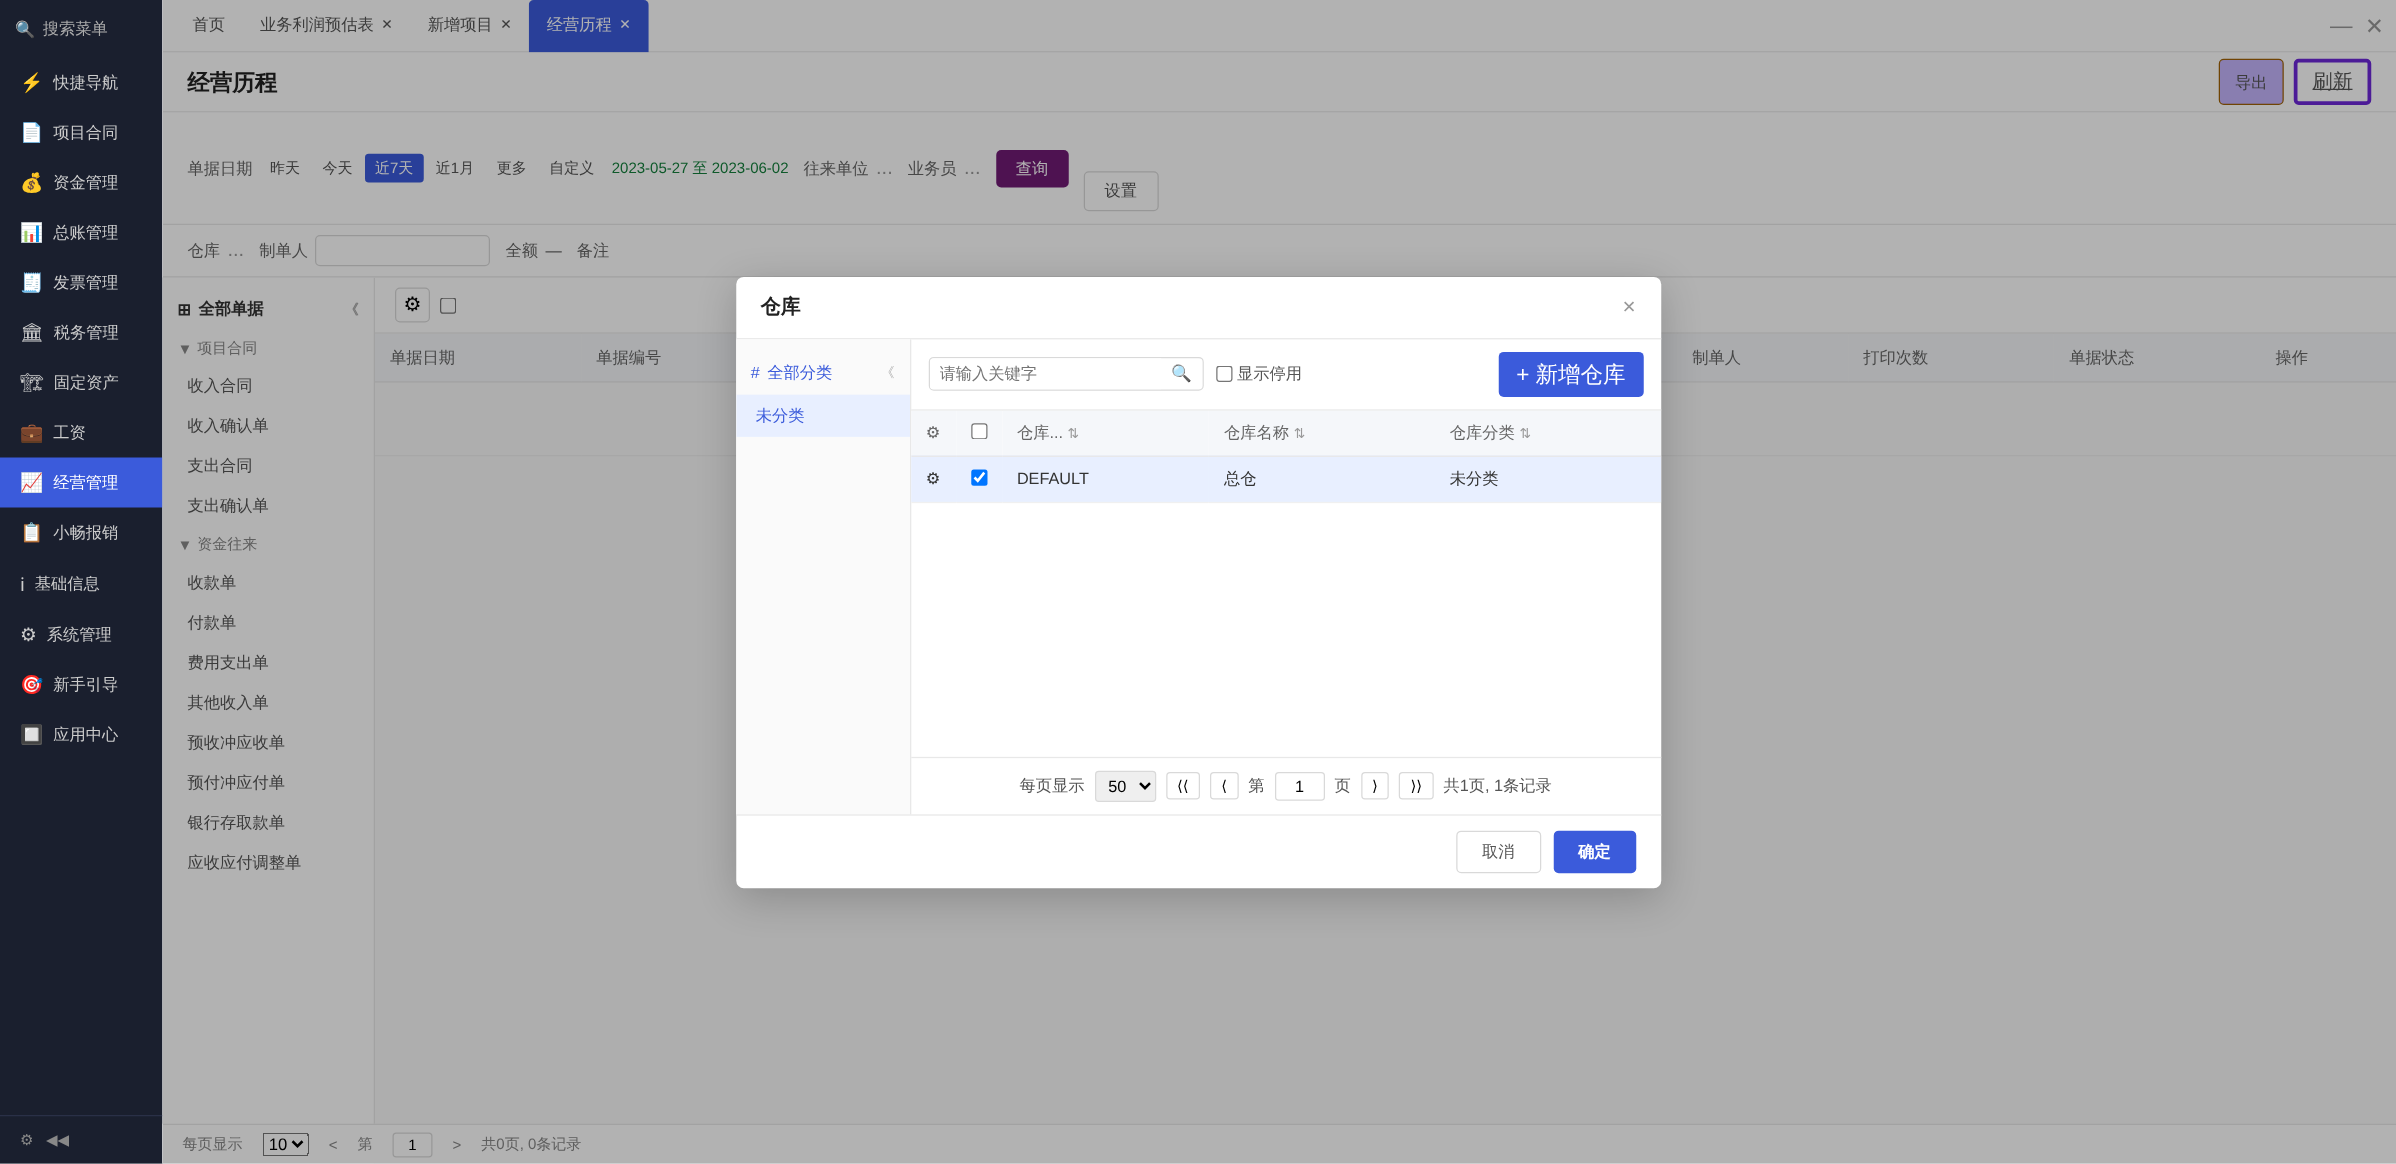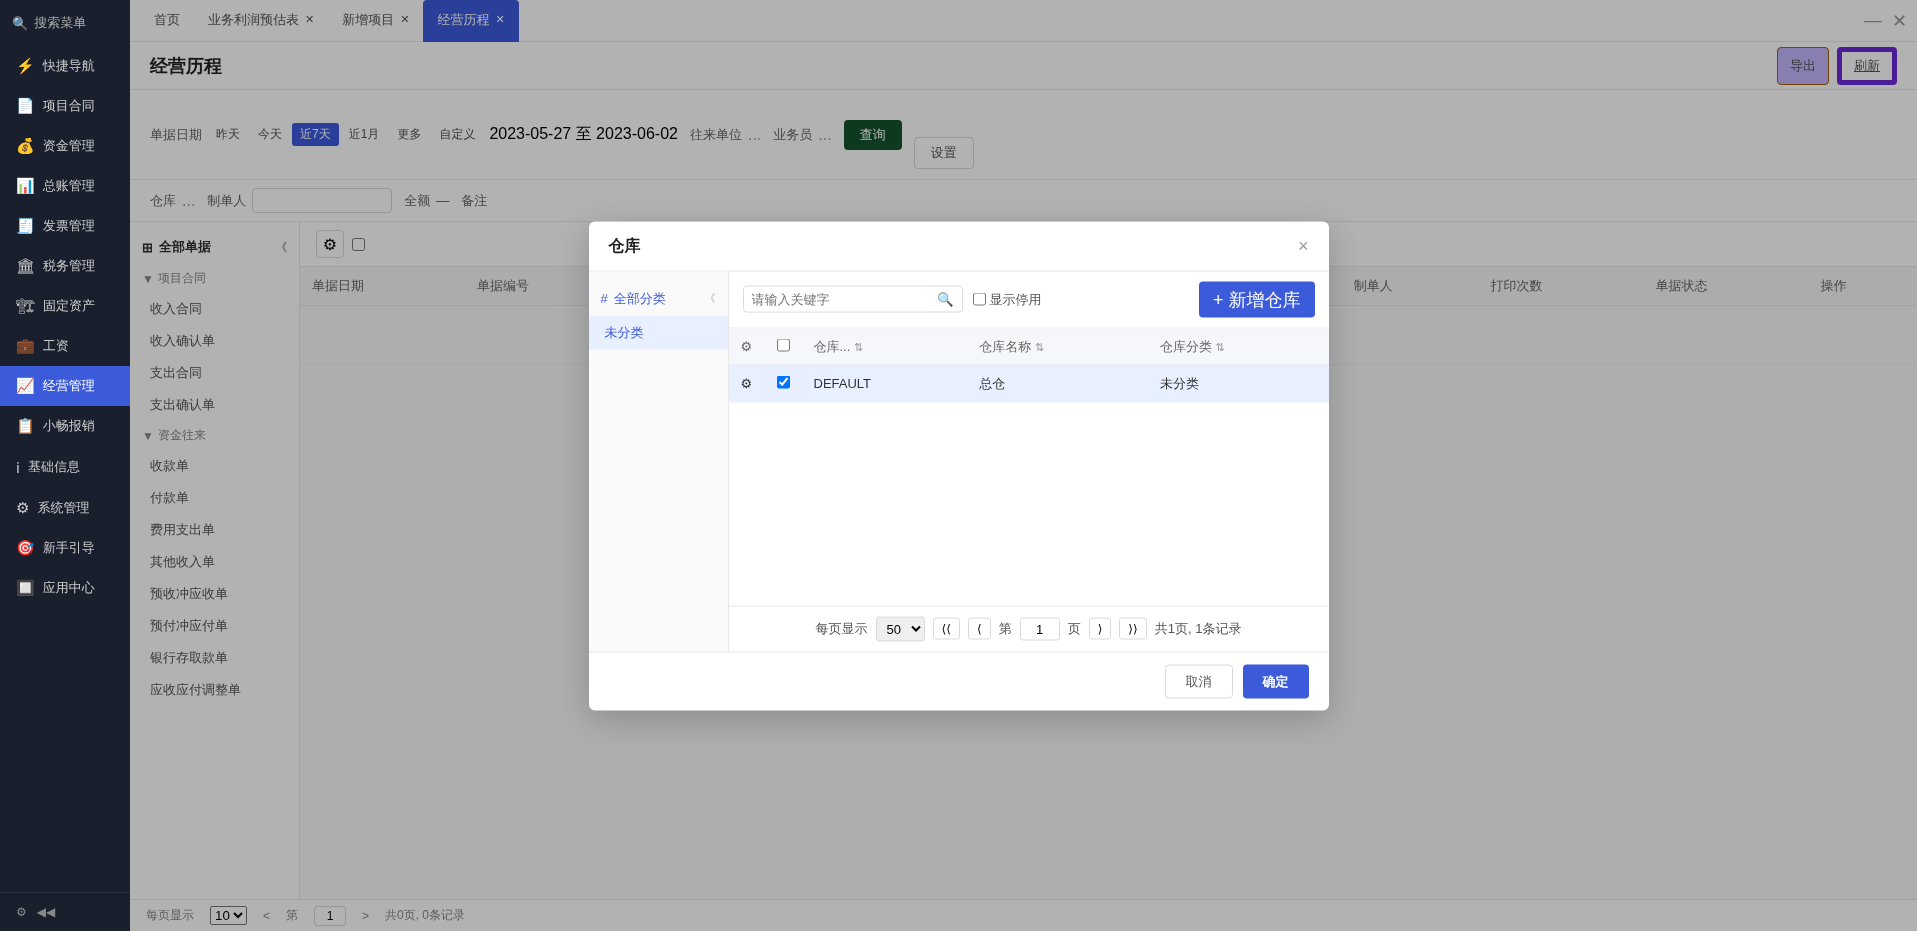--- a/index.html
+++ b/index.html
@@ -46,35 +46,35 @@
     .tab-bar-right { margin-left: auto; display: flex; gap: 10px; font-size: 18px; color: #999; }
 
     
     .page-header {
       background: #fff; padding: 10px 20px; display: flex; align-items: center;
       border-bottom: 1px solid #e8e8e8; height: 48px; flex-shrink: 0;
     }
     .page-title { font-size: 18px; font-weight: 600; color: #222; flex: 1; }
     .header-actions { display: flex; gap: 8px; }
     .btn-export { background: #c4b5fd; border: 1px solid #a16207; border-radius: 4px; padding: 5px 12px; font-size: 13px; cursor: pointer; color: #555; }
-    .btn-refresh { background: #fff; border: 5px solid #6d28d9; border-radius: 4px; padding: 5px 12px; font-size: 13px; cursor: pointer; color: #555; text-decoration: underline; }
+    .btn-refresh { background: #fff; border: 3px solid #6d28d9; border-radius: 4px; padding: 5px 12px; font-size: 16px; cursor: pointer; color: #555; text-decoration: underline; }
 
     
     .filter-bar {
       background: #fff; padding: 10px 20px; display: flex; align-items: center; flex-wrap: wrap;
       gap: 12px; border-bottom: 1px solid #e8e8e8; flex-shrink: 0;
     }
     .filter-item { display: flex; align-items: center; gap: 6px; font-size: 13px; color: #555; }
     .filter-label { color: #666; font-size: 13px; }
     .date-btn { padding: 3px 8px; border-radius: 3px; font-size: 12px; cursor: pointer; border: none; background: transparent; color: #555; }
     .date-btn.active { background: #3b5bdb; color: #fff; }
-    .date-range { font-size: 16px; color: #000000; }
+    .date-range { font-size: 12px; color: #15803d; }
     .filter-select { border: 1px solid #d9d9d9; border-radius: 4px; padding: 4px 24px 4px 8px; font-size: 13px; min-width: 140px; appearance: none; cursor: pointer; background: #fff; }
     .filter-dots { color: #999; font-size: 16px; cursor: pointer; }
-    .btn-query { background: #14532d; color: #fff; border: none; border-radius: 4px; padding: 6px 16px; font-size: 13px; cursor: pointer; }
+    .btn-query { background: #701a75; color: #fff; border: none; border-radius: 4px; padding: 6px 16px; font-size: 13px; cursor: pointer; }
     .btn-settings { background: #fff; border: 1px solid #d9d9d9; border-radius: 4px; padding: 6px 16px; font-size: 13px; cursor: pointer; color: #555; margin-top: 37px; }
 
     
     .filter-bar2 {
       background: #fff; padding: 8px 20px; display: flex; align-items: center; flex-wrap: wrap;
       gap: 12px; border-bottom: 1px solid #e8e8e8; flex-shrink: 0;
     }
 
     
     .content-wrapper { display: flex; flex: 1; overflow: hidden; }

